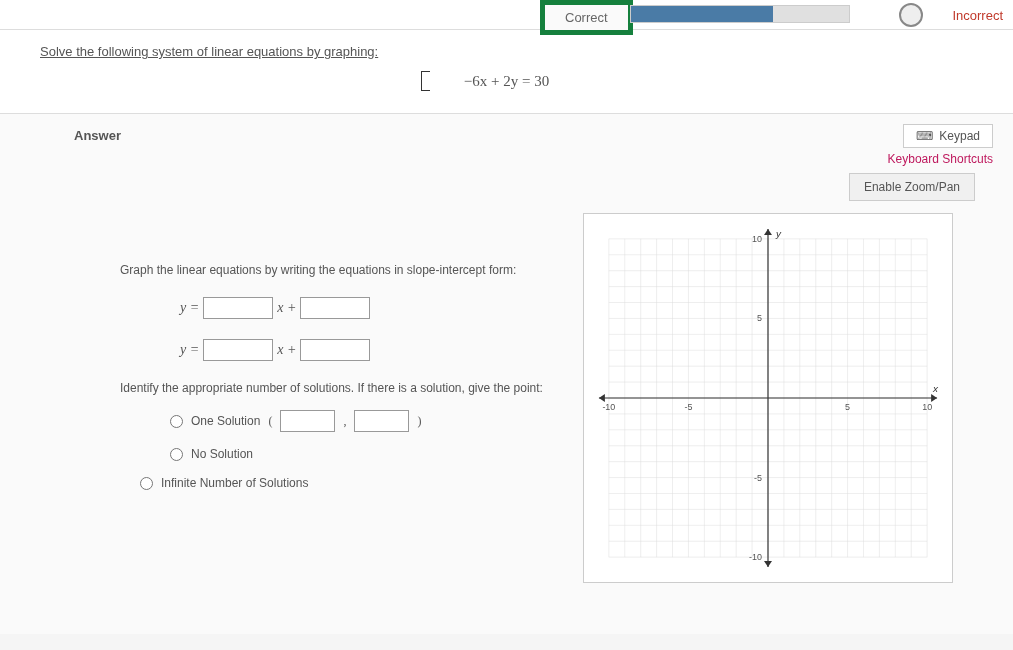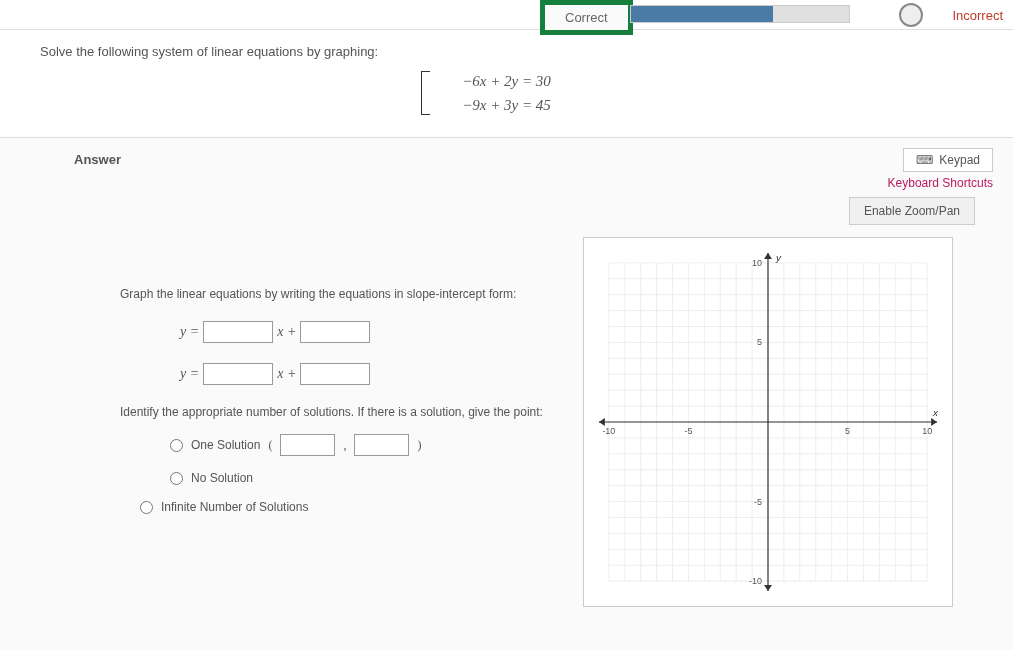--- a/index.html
+++ b/index.html
@@ -64,30 +64,30 @@
     }
     .question-section {
       padding: 14px 40px 10px 40px;
       border-bottom: 1px solid #ddd;
       background: #fff;
     }
     .question-text {
       font-size: 13px;
       color: #555;
       margin-bottom: 10px;
+      text-decoration: underline;
     }
     .equations {
       text-align: center;
       font-family: 'Times New Roman', serif;
       font-size: 15px;
       line-height: 1.6;
       position: relative;
       width: 160px;
       margin: 10px auto;
-      font-style: italic;
     }
     .equations::before {
       content: "";
       position: absolute;
       left: -6px;
       top: 2px;
       bottom: 2px;
       width: 8px;
       border-left: 1px solid #333;
       border-top: 1px solid #333;
@@ -214,21 +214,20 @@
     <div class="progress-fill"></div>
   </div>
   <div class="progress-circle"></div>
   <span class="incorrect-label">Incorrect</span>
 </div>
 
 <div class="question-section">
   <div class="question-text">Solve the following system of linear equations by graphing:</div>
   <div class="equations">
     <div>−6x + 2y  =  30</div>
-    <div>−9x + 3y  =  45</div>
   </div>
 </div>
 
 <div class="answer-section">
   <div class="answer-header">Answer</div>
   <div class="keypad-area">
     <button class="keypad-btn">
       <span>⌨</span>
       <span>Keypad</span>
     </button>

